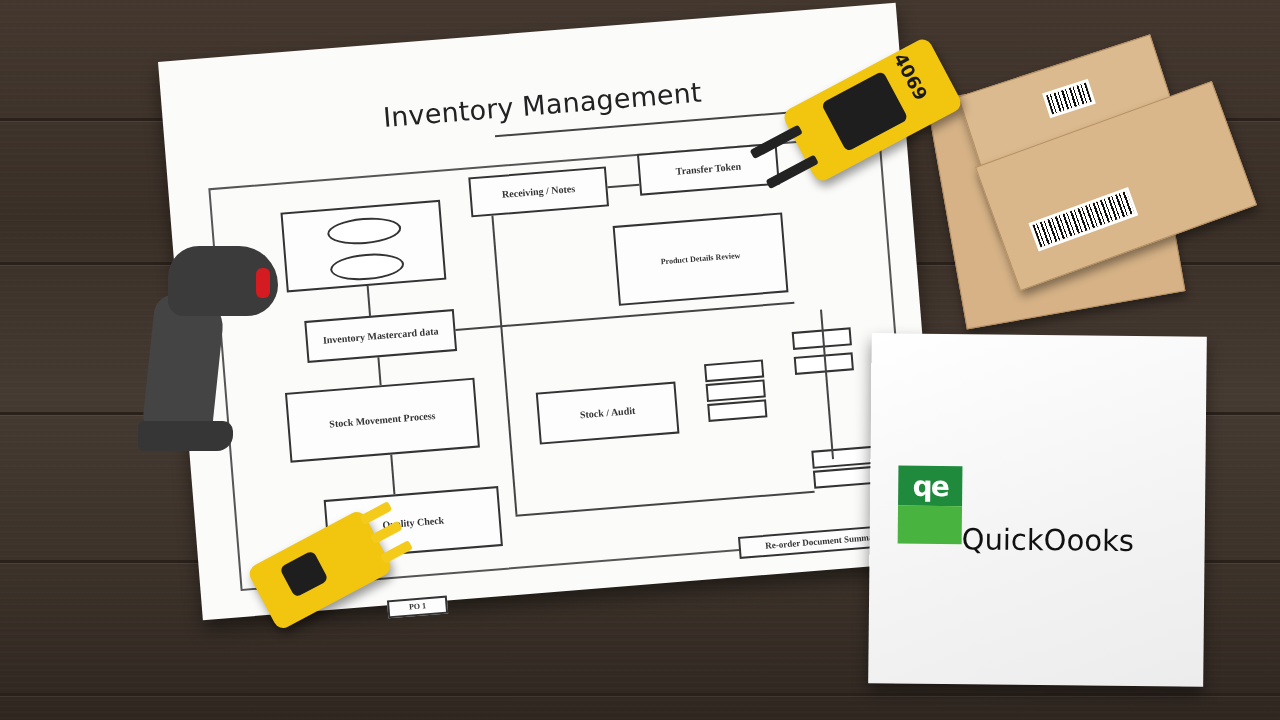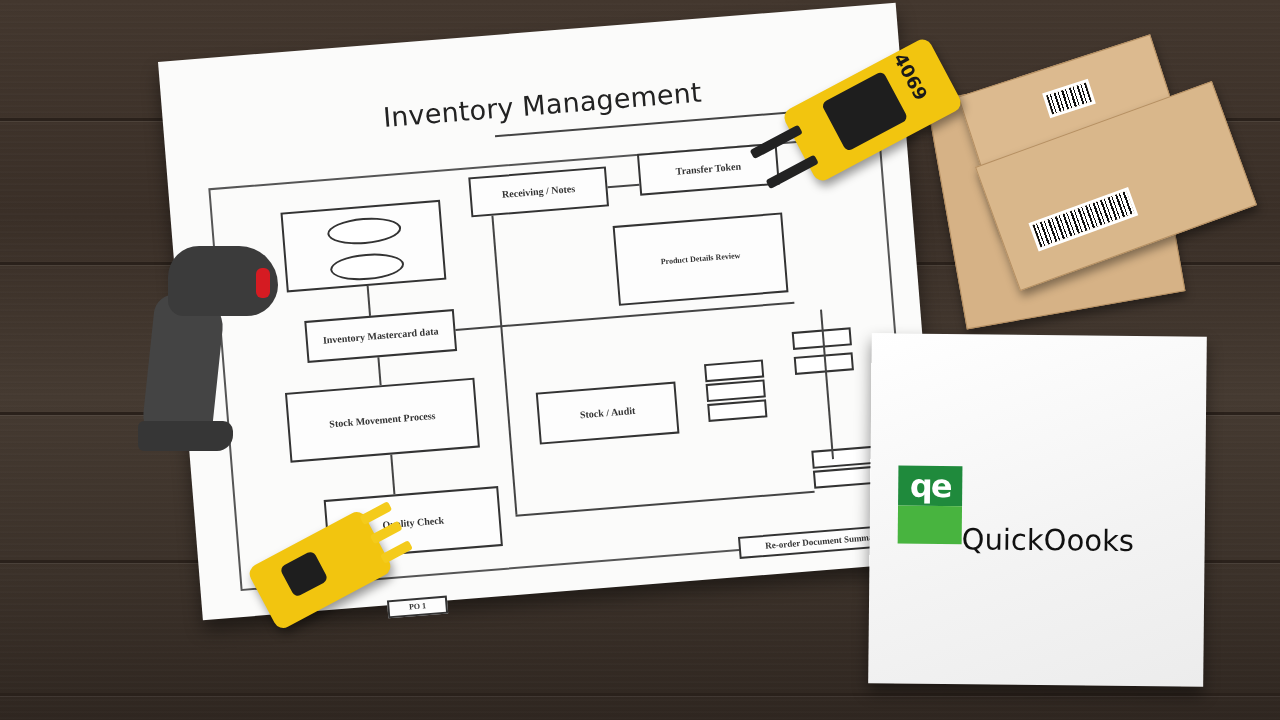--- a/index.html
+++ b/index.html
@@ -19,21 +19,21 @@
   .title-rule{position:absolute;left:330px;top:100px;width:330px;height:2px;background:#444;}
   .box{position:absolute;border:2px solid #333;background:#fdfdfd;display:flex;align-items:center;justify-content:center;
     text-align:center;font-size:10px;color:#333;font-family:"Liberation Serif",serif;font-weight:bold;line-height:1.2;padding:2px;box-sizing:border-box;}
   .hline{position:absolute;height:2px;background:#444;}
   .vline{position:absolute;width:2px;background:#444;}
   .hex{position:absolute;width:70px;height:22px;border:2px solid #333;border-radius:50% / 50%;font-size:8px;display:flex;align-items:center;justify-content:center;color:#333;background:#fff;}
   .mini{position:absolute;border:2px solid #333;height:14px;background:#fff;}
   .card{position:absolute;left:870px;top:335px;width:335px;height:350px;background:linear-gradient(160deg,#ffffff 0%,#f3f3f3 60%,#ececec 100%);
     transform:rotate(0.6deg);box-shadow:0 8px 16px rgba(0,0,0,0.45);}
   .logo{position:absolute;left:28px;top:132px;width:64px;height:78px;}
-  .logo .top{height:40px;background:#1f8a3c;color:#fff;font-size:32px;font-weight:bold;display:flex;align-items:center;justify-content:center;letter-spacing:-2px;}
+  .logo .top{height:40px;background:#1f8a3c;color:#fff;font-size:28px;font-weight:bold;display:flex;align-items:center;justify-content:center;letter-spacing:-2px;}
   .logo .bottom{height:38px;background:#48b43f;}
   .brand{position:absolute;left:92px;top:188px;font-size:29px;color:#111;font-family:"DejaVu Sans",sans-serif;}
   .box3d{position:absolute;background:#d6b286;border:1px solid #b58f62;box-shadow:0 6px 10px rgba(0,0,0,0.4);}
   .barcode{position:absolute;background:
       repeating-linear-gradient(90deg,#111 0 2px,#fff 2px 4px,#111 4px 5px,#fff 5px 8px);
     border:3px solid #fff;}
   .scanner{position:absolute;left:138px;top:246px;width:140px;height:210px;}
   .scanner .head{position:absolute;left:30px;top:0;width:110px;height:70px;background:#3b3b3b;border-radius:40px 50px 40px 20px;}
   .scanner .lens{position:absolute;left:118px;top:22px;width:14px;height:30px;background:#d51b22;border-radius:6px;}
   .scanner .grip{position:absolute;left:10px;top:50px;width:70px;height:150px;background:#444;border-radius:20px 30px 10px 30px;transform:rotate(6deg);}

